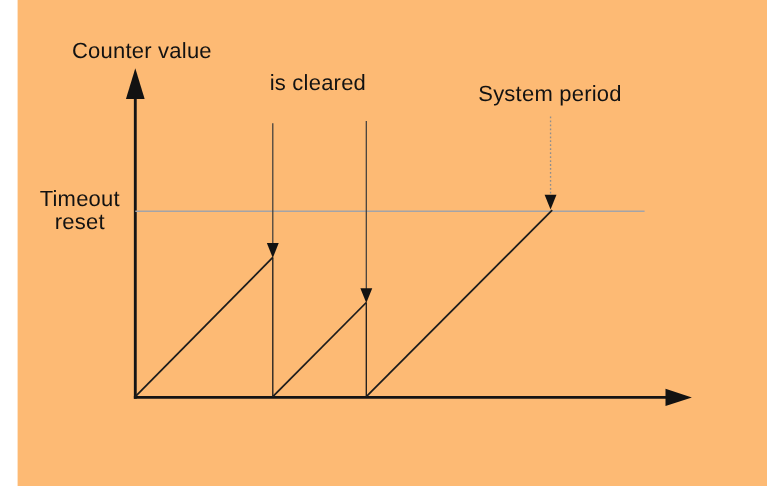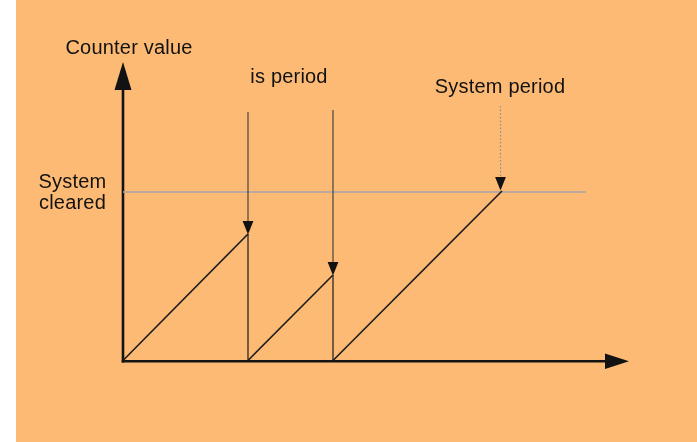--- a/index.html
+++ b/index.html
@@ -62,24 +62,24 @@
       <polygon points="107,62 98.5,90 115.5,90" fill="#121212"></polygon>
       <polygon points="613,361.3 589,353.5 589,369.1" fill="#121212"></polygon>
       <polygon points="232,234.5 226.6,221 237.4,221" fill="#121212"></polygon>
       <polygon points="317,275.5 311.6,262 322.4,262" fill="#121212"></polygon>
       <polygon points="484.5,190.5 479.1,177 489.9,177" fill="#121212"></polygon>
     </svg>
 
   <div class="lbl lbl-y-axis">Counter value</div>
 
   <div class="lbl lbl-watchdog">
-    <span>is period</span>
+    <span>is cleared</span>
   </div>
 
   <div class="lbl lbl-systemreset">System period</div>
 
   <div class="lbl lbl-timeout">
-    <span>System</span>
-    <span>cleared</span>
+    <span>Timeout</span>
+    <span>reset</span>
   </div>
 
 
 </div>
 
 </body></html>

